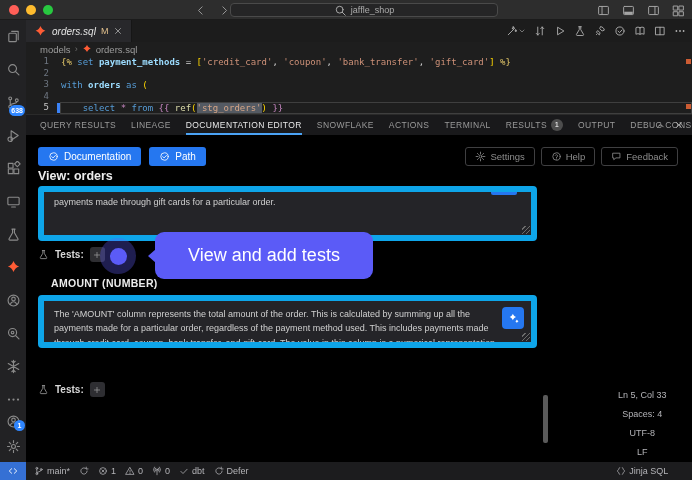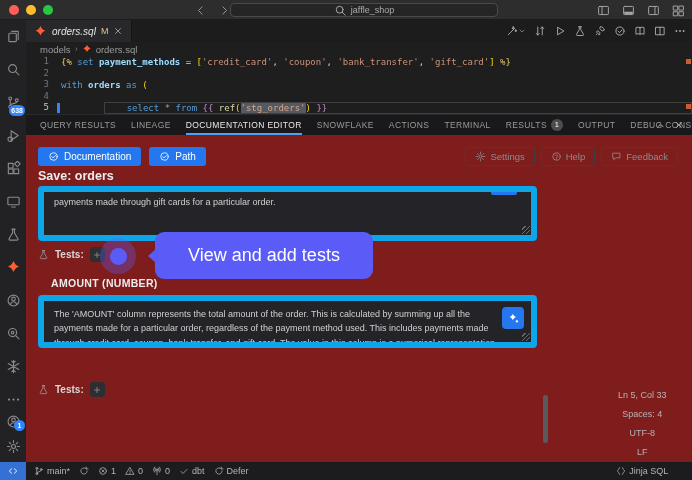--- a/index.html
+++ b/index.html
@@ -47,38 +47,38 @@
   .crumb-sep{color:#6f6f6f;font-size:9px;}
 
   
   .editor{position:relative;height:58px;flex:none;background:#1e1e1e;
     font-family:"DejaVu Sans Mono",monospace;font-size:9px;overflow:hidden;}
   .code-line{position:relative;display:flex;height:11.5px;line-height:11.5px;}
   .num{width:34px;flex:none;text-align:right;padding-right:11px;color:#6e7681;}
   .code-line.active .num{color:#c8c8c8;}
   .modbar{position:absolute;left:31px;top:1px;width:3px;height:10px;background:#3b82f6;}
   .code{flex:1;white-space:pre;border:1px solid transparent;}
-  .code-line.active .code{border-color:#3f3f3f;margin-left:44px;}
+  .code-line.active .code{border-color:#3f3f3f;}
   .tk-j{color:#e8cb6b;} .tk-k{color:#569cd6;} .tk-v{color:#9cdcfe;font-weight:600;}
   .tk-o{color:#d4d4d4;} .tk-s{color:#ce9178;} .tk-b{color:#ffd700;}
   .tk-p{color:#c586c0;} .tk-f{color:#dcdcaa;}
   .tk-ss{color:#d7a687;background:#545a63;}
   .ov-mark{position:absolute;right:1px;width:5px;height:5px;background:#cc5c33;}
 
   
   .panel{flex:1;display:flex;flex-direction:column;background:#19191b;border-top:1px solid #2a2a2a;min-height:0;}
   .paneltabs{position:relative;height:20px;flex:none;display:flex;align-items:center;gap:15px;padding-left:14px;
     font-size:8.5px;letter-spacing:.4px;color:#9a9a9a;}
   .ptab{display:flex;align-items:center;gap:4px;height:100%;cursor:pointer;white-space:nowrap;}
   .ptab.active{color:#e9e9e9;box-shadow:inset 0 -2px 0 var(--underline,#4ba3f5);}
   .pbadge{min-width:12px;height:12px;border-radius:7px;background:#4d4d4d;color:#fff;font-size:7.5px;
     line-height:12px;text-align:center;}
   .panel-controls{position:absolute;right:8px;top:0;height:20px;display:flex;align-items:center;gap:8px;color:#bdbdbd;}
 
-  .panelbody{position:relative;flex:1;background:#7f1d1d;overflow:hidden;}
+  .panelbody{position:relative;flex:1;background:#000000;overflow:hidden;}
   .btn-row{position:absolute;left:12px;right:14px;top:12px;display:flex;align-items:center;}
   .blue-btn{display:flex;align-items:center;gap:5px;background:var(--accent,#2577f0);color:#fff;border:none;
     border-radius:3px;font-size:10px;padding:4px 10px;margin-right:8px;font-family:inherit;}
   .ghost-group{margin-left:auto;display:flex;gap:6px;}
   .ghost-btn{display:flex;align-items:center;gap:4px;background:transparent;color:#8d8d8d;
     border:1px solid #3f3f41;border-radius:3px;font-size:9.5px;padding:3px 9px;font-family:inherit;}
   .model-title{position:absolute;left:12px;top:34px;font-size:12.5px;font-weight:bold;color:#ececec;}
   .t-area{position:absolute;left:12px;width:499px;background:#242428;border:6px solid #0ea5e9;border-radius:4px;
     color:#d0d0d0;font-size:9px;line-height:1.6;padding:3px 10px;overflow:hidden;}
   .ta1{top:51px;height:55px;}
@@ -547,21 +547,21 @@
                   <span class="icn">
                     <svg width="11" height="11" viewBox="0 0 16 16" fill="none" stroke="currentColor" stroke-width="1.2" stroke-linecap="round" stroke-linejoin="round">
                       <path d="M3 3.2h10v6.8H7.2L4 12.6V10H3z"></path>
                     </svg>
                   </span>
                   <span>Feedback</span>
                 </button>
               </span>
           </div>
 
-          <div class="model-title">Save: orders</div>
+          <div class="model-title">View: orders</div>
 
           <div class="t-area ta1">
             <span>payments made through gift cards for a particular order.</span>
             <span class="ai-sliver"></span>
             <span class="resize-handle"></span>
           </div>
 
           <div class="tests-row tr1">
             <span class="icn tests-icon">
                 <svg width="11" height="11" viewBox="0 0 16 16" fill="none" stroke="currentColor" stroke-width="1.2" stroke-linecap="round" stroke-linejoin="round">

